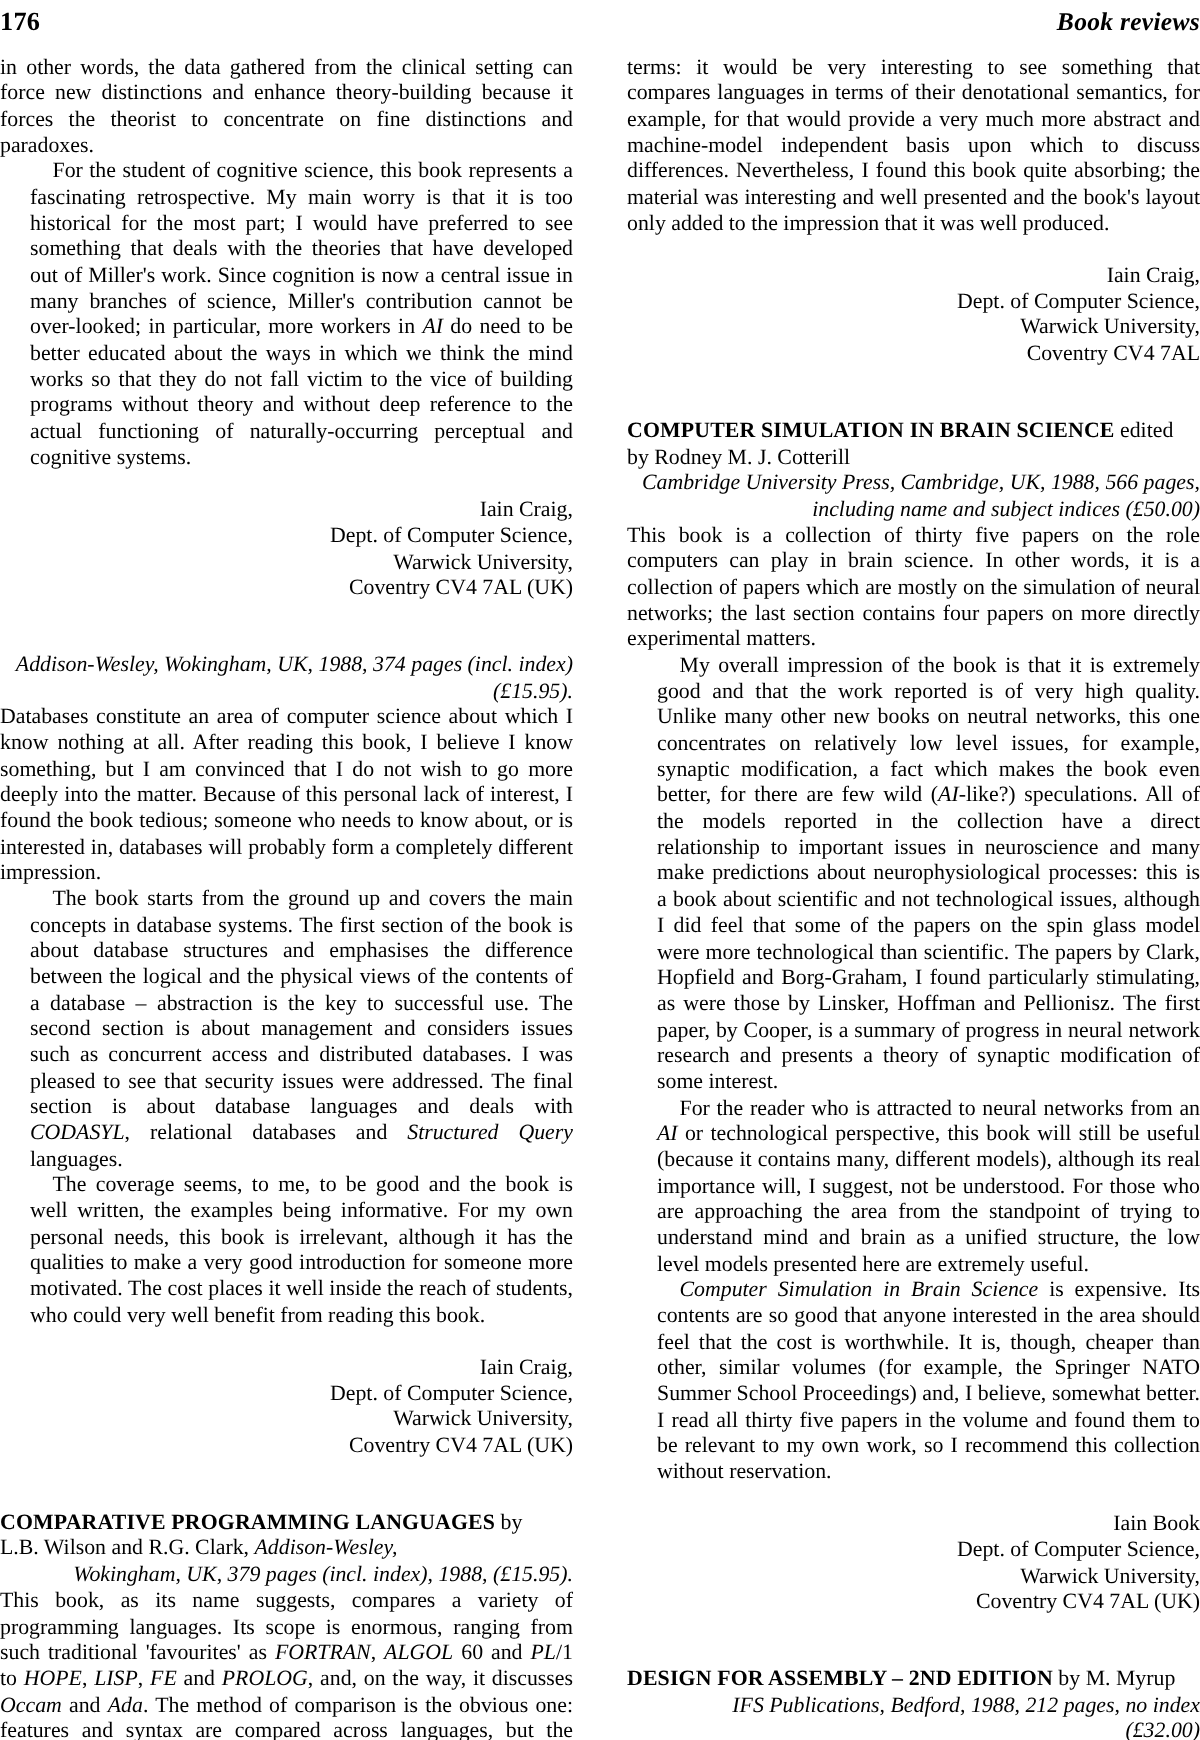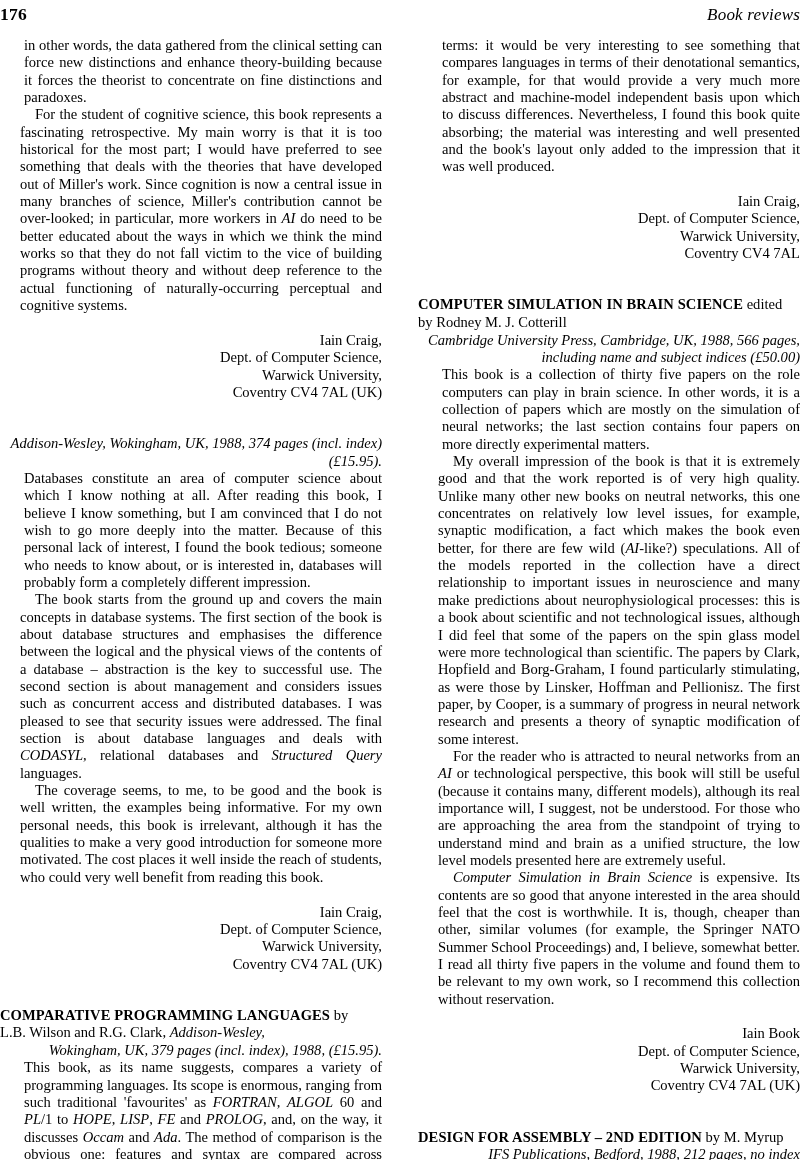--- a/index.html
+++ b/index.html
@@ -35,21 +35,21 @@
     align-items: baseline;
   }
   .folio {
     font-size: 17.5px;
     font-weight: 700;
     letter-spacing: 0.2px;
   }
   .head-title {
     font-size: 17px;
     font-style: italic;
-    font-weight: 400;
+    font-weight: 700;
     letter-spacing: 0.2px;
   }
 
   
   .columns {
     position: absolute;
     top: 37px;
     left: 0;
     width: 800px;
     height: 1123px;
@@ -63,21 +63,20 @@
   }
 
   p {
     margin: 0;
     text-align: justify;
     text-justify: inter-word;
     hyphens: none;
   }
   p.cont {
     text-indent: 0;
-    padding-left: 24px;
   }
   p.indent {
     text-indent: 15px;
     padding-left: 20px;
   }
   
   p::after {
     content: "";
     display: inline-block;
     width: 100%;

